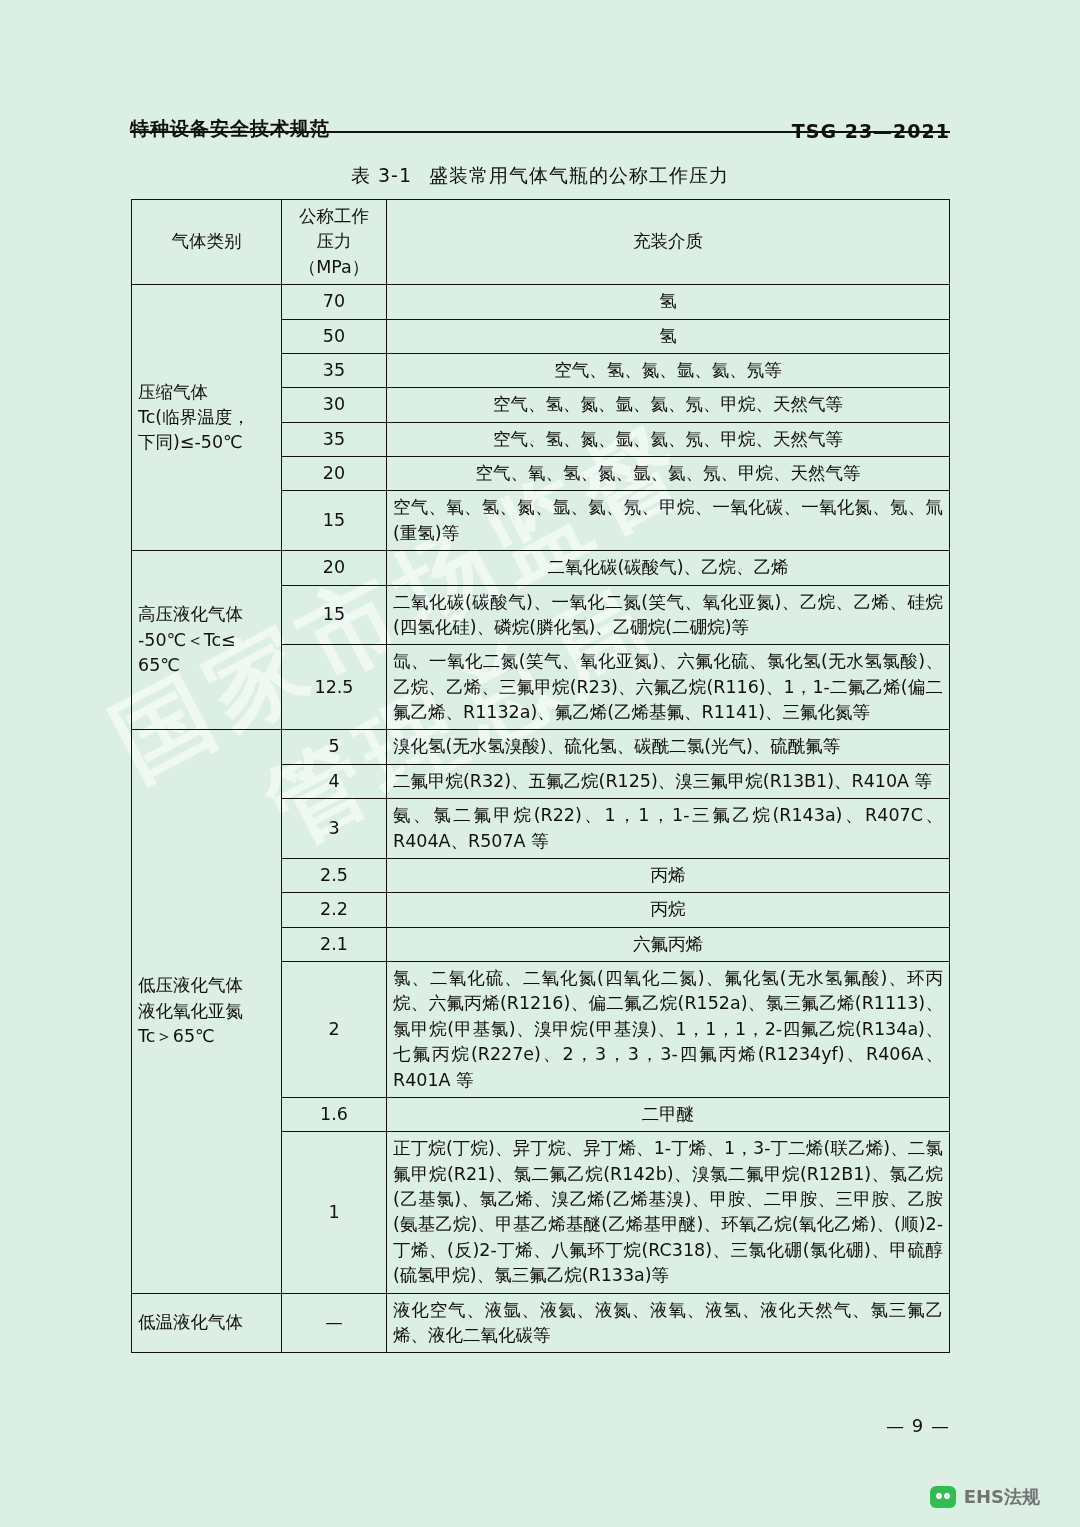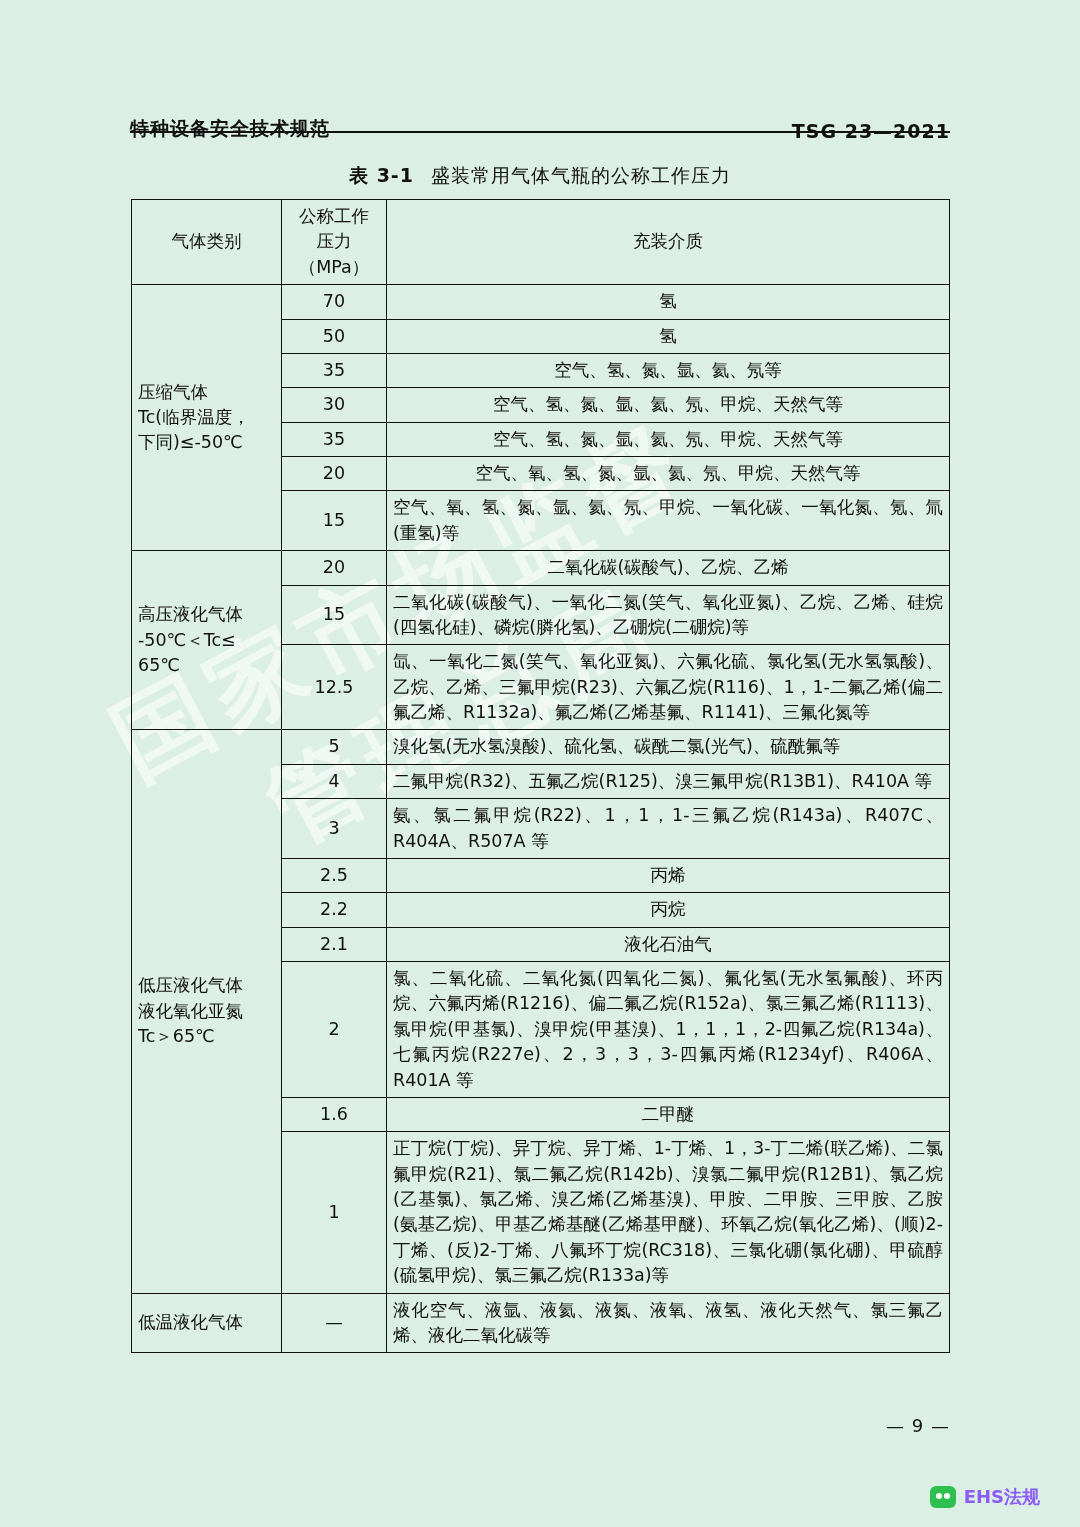--- a/index.html
+++ b/index.html
@@ -45,21 +45,21 @@
   .table-title {
     position: absolute;
     left: 130px;
     top: 163px;
     width: 820px;
     text-align: center;
     font-size: 19px;
     color: #111;
     letter-spacing: 1px;
   }
-  .table-title .tt-num { margin-right: 17px; font-weight: bold; }
+  .table-title .tt-num { margin-right: 17px; }
 
   table.maintable {
     position: absolute;
     left: 131px;
     top: 199px;
     width: 818px;
     border-collapse: collapse;
     table-layout: fixed;
     background: transparent;
   }
@@ -133,21 +133,21 @@
   .badge-icon:before, .badge-icon:after {
     content: "";
     position: absolute;
     background: #fff;
     border-radius: 50%;
   }
   .badge-icon:before { width: 6px; height: 6px; left: 6px; top: 7px; }
   .badge-icon:after { width: 6px; height: 6px; left: 14px; top: 7px; }
   .badge-text {
     font-size: 18px;
-    color: #8b5cf6;
+    color: #737373;
     font-weight: bold;
   }
 </style>
 </head>
 <body>
 
 <div class="page">
 
   <div class="watermark">国家市场监督管理总局</div>
 
@@ -248,21 +248,21 @@
         <tr>
           <td class="ctr">2.5</td>
           <td class="ctr">丙烯</td>
         </tr>
         <tr>
           <td class="ctr">2.2</td>
           <td class="ctr">丙烷</td>
         </tr>
         <tr>
           <td class="ctr">2.1</td>
-          <td class="ctr">液化石油气</td>
+          <td class="ctr">六氟丙烯</td>
         </tr>
         <tr>
           <td class="ctr">2</td>
           <td class="media-just">氯、二氧化硫、二氧化氮(四氧化二氮)、氟化氢(无水氢氟酸)、环丙烷、六氟丙烯(R1216)、偏二氟乙烷(R152a)、氯三氟乙烯(R1113)、氯甲烷(甲基氯)、溴甲烷(甲基溴)、1，1，1，2-四氟乙烷(R134a)、七氟丙烷(R227e)、2，3，3，3-四氟丙烯(R1234yf)、R406A、R401A 等</td>
         </tr>
         <tr>
           <td class="ctr">1.6</td>
           <td class="ctr">二甲醚</td>
         </tr>
         <tr>

